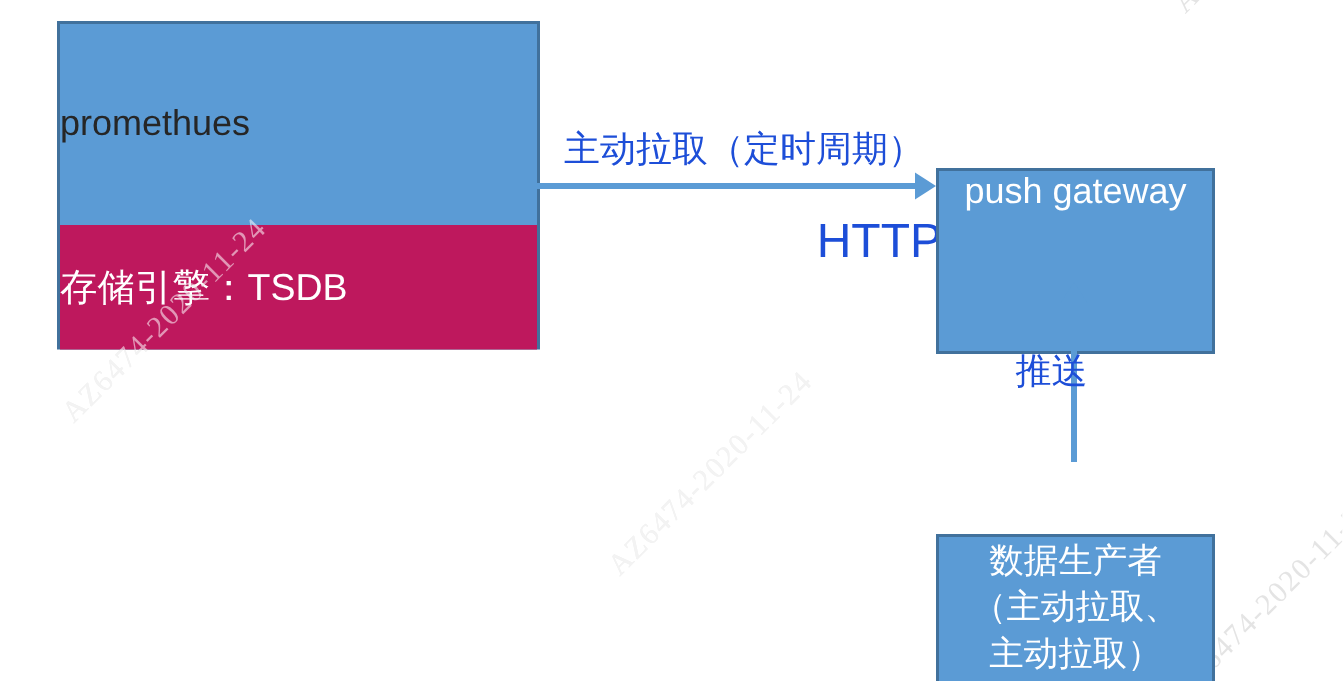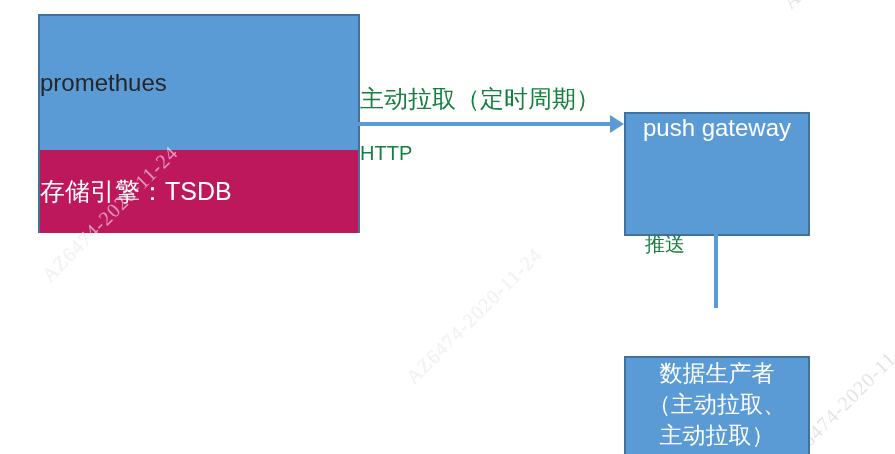--- a/index.html
+++ b/index.html
@@ -29,24 +29,24 @@
   .gateway{left:624px;top:64px;width:186px;height:124px;font-size:24px;}
   .producer{left:624px;top:308px;width:186px;height:136px;font-size:23px;line-height:31px;text-align:center;}
   
   .h-arrow-line{position:absolute;left:358px;top:122px;width:254px;height:4px;background:#5b9bd5;}
   .h-arrow-head{position:absolute;left:610px;top:115px;width:0;height:0;
     border-top:9px solid transparent;border-bottom:9px solid transparent;border-left:14px solid #5b9bd5;}
   .v-arrow-line{position:absolute;left:714px;top:200px;width:4px;height:108px;background:#5b9bd5;}
   .v-arrow-head{position:absolute;left:707px;top:188px;width:0;height:0;
     border-left:9px solid transparent;border-right:9px solid transparent;border-bottom:14px solid #5b9bd5;}
   
-  .edge-label{position:absolute;color:#15803d;text-align:left;}
+  .edge-label{position:absolute;color:#1d4ed8;text-align:right;}
   .pull-label{left:360px;top:83px;width:256px;font-size:24px;}
-  .http-label{left:360px;top:142px;width:256px;font-size:20px;}
-  .push-label{left:645px;top:231px;width:80px;font-size:20px;}
+  .http-label{left:372px;top:142px;width:256px;font-size:32px;}
+  .push-label{left:645px;top:231px;width:80px;font-size:24px;}
   
   .wm{
     position:absolute;
     white-space:nowrap;
     font-family:"Liberation Serif","DejaVu Serif",serif;
     font-size:20px;letter-spacing:1px;
     pointer-events:none;
     transform:translate(-50%,-50%) rotate(-45deg);
   }
   .wm-dark{color:#e4e4e4;mix-blend-mode:darken;}

